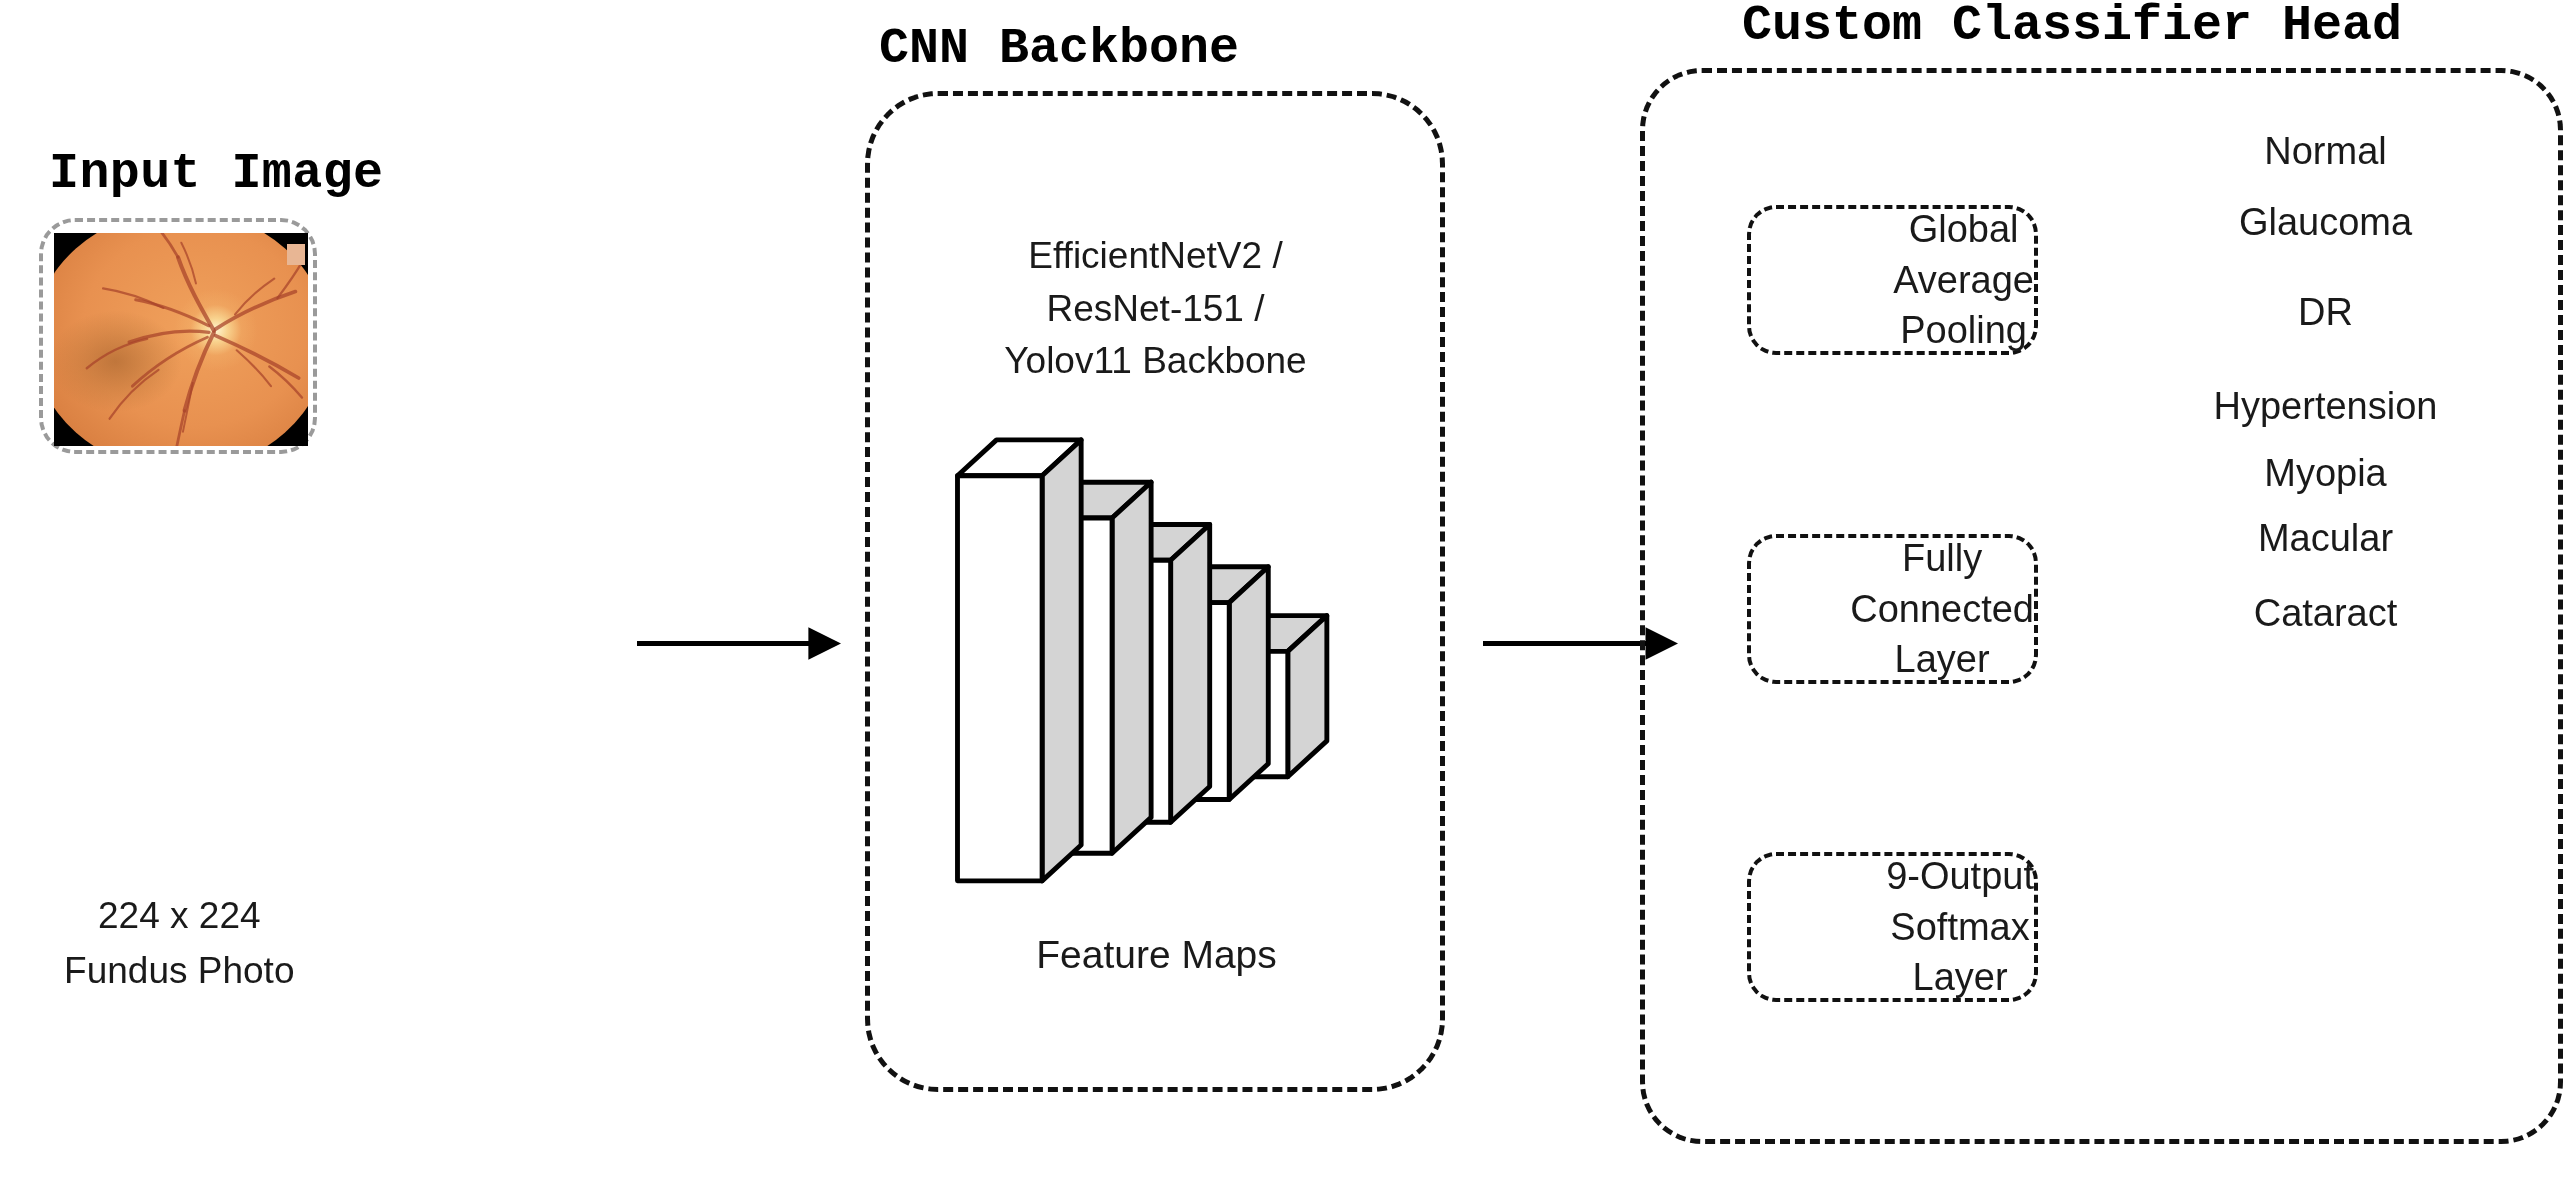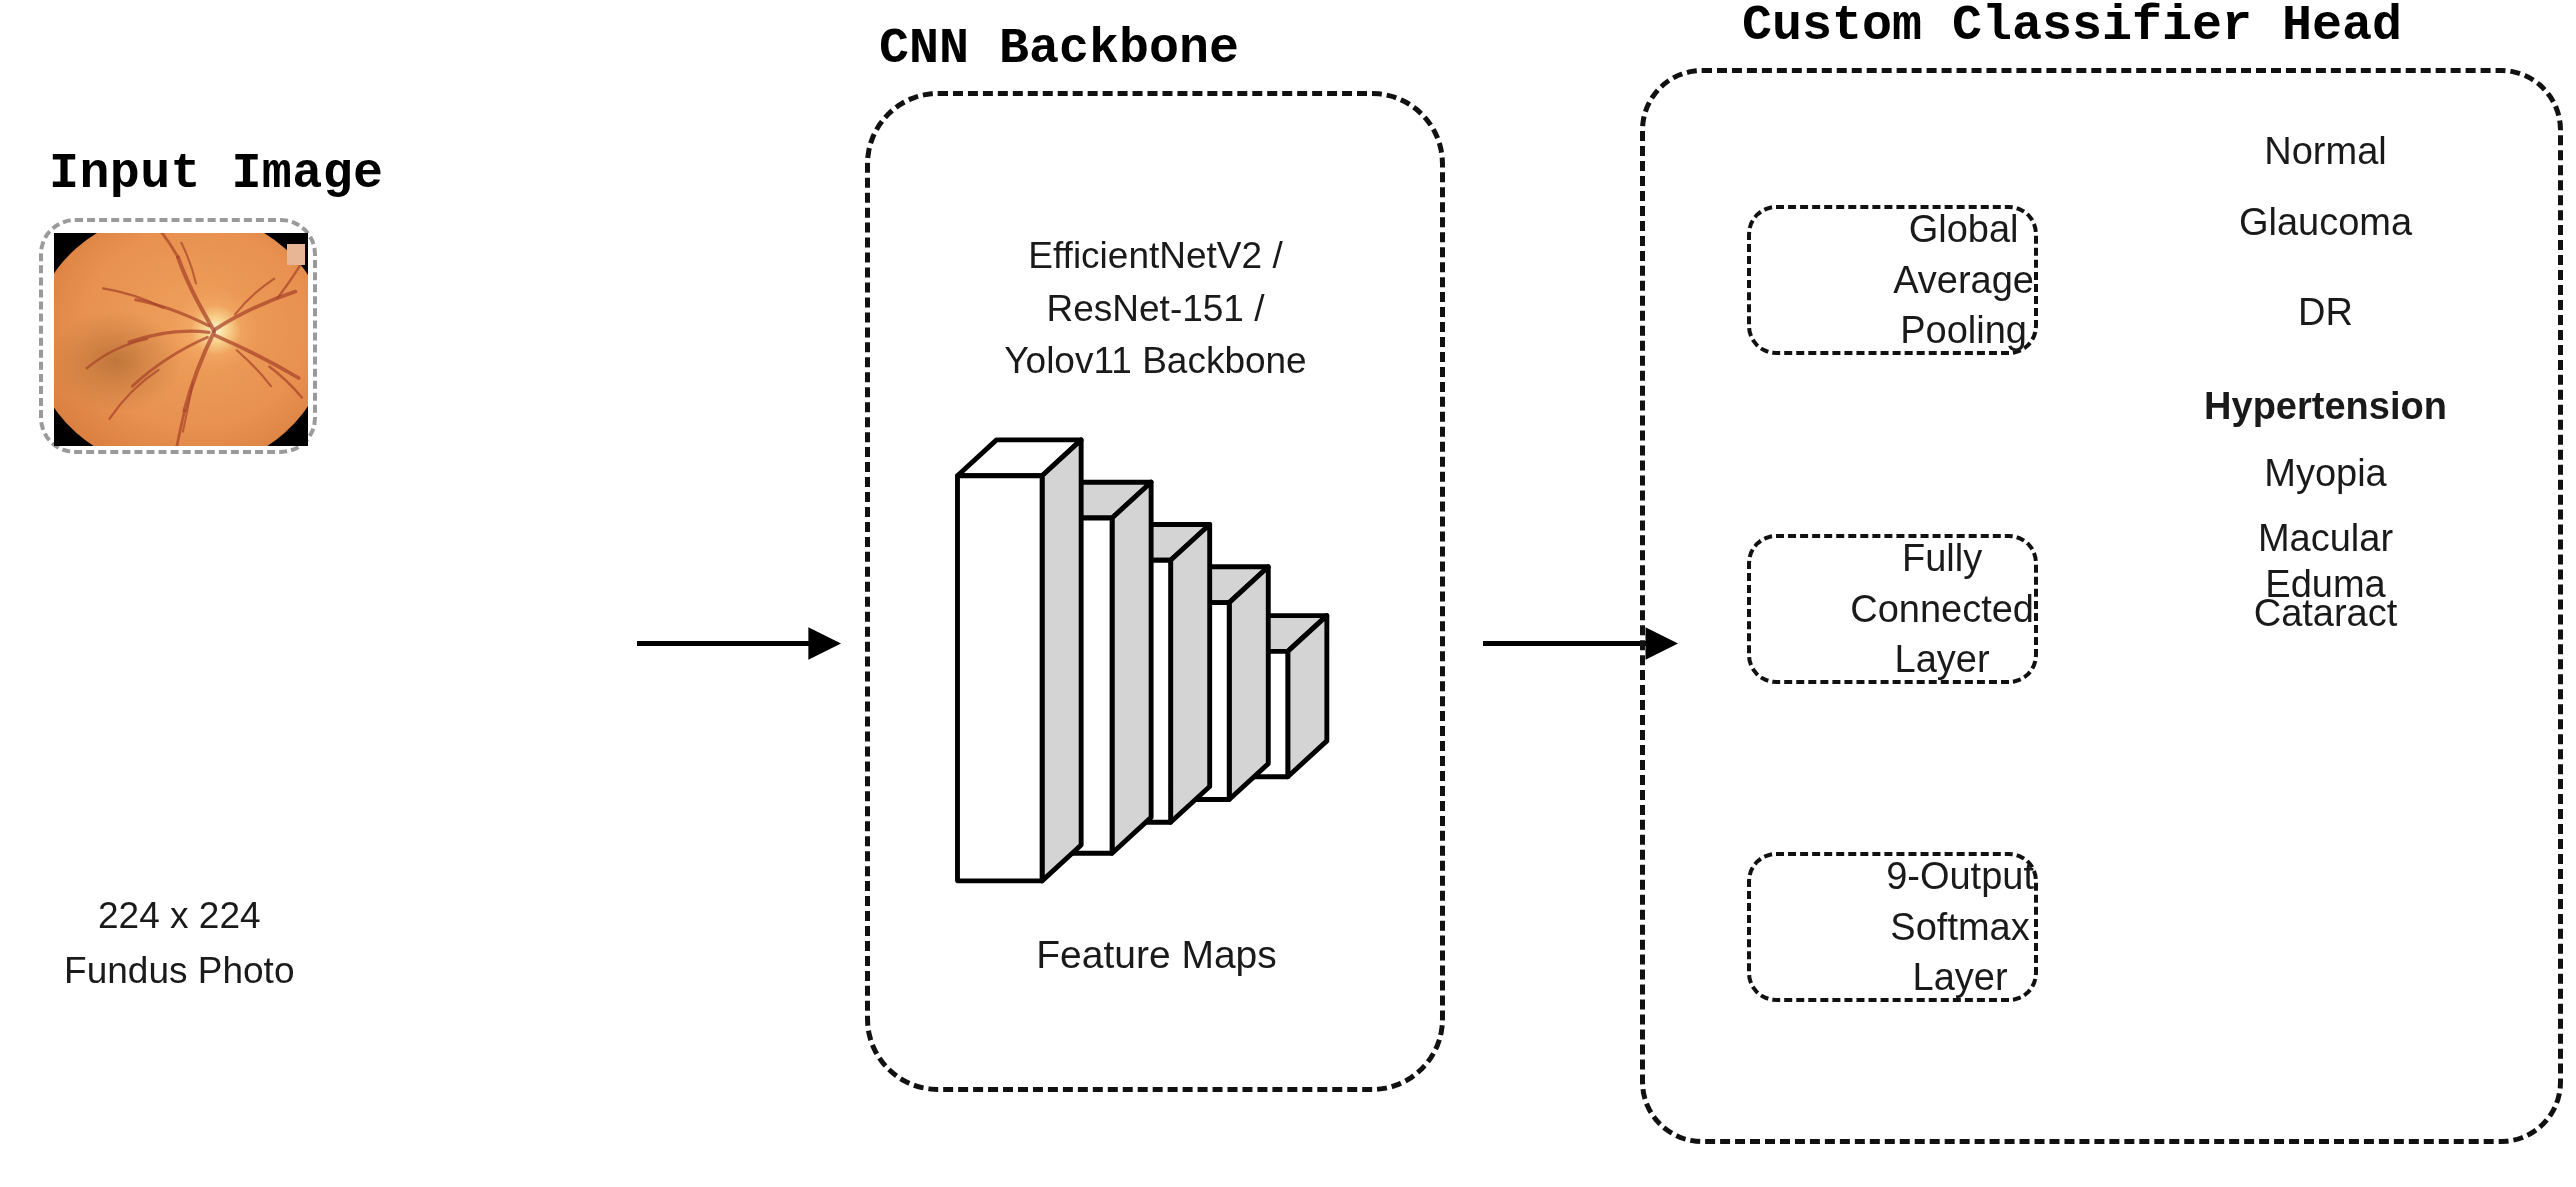--- a/index.html
+++ b/index.html
@@ -337,28 +337,27 @@
 
   <div class="class-label" style="top: 128px;">
     <span>Normal</span>
   </div>
   <div class="class-label" style="top: 199px;">
     <span>Glaucoma</span>
   </div>
   <div class="class-label" style="top: 289px;">
     <span>DR</span>
   </div>
-  <div class="class-label" style="top: 383px; font-weight: bold;">
+  <div class="class-label" style="top: 383px;">
     <span>Hypertension</span>
   </div>
   <div class="class-label" style="top: 450px;">
     <span>Myopia</span>
   </div>
   <div class="class-label" style="top: 515px;">
     <span>Macular</span>
-    <span>Eduma</span>
   </div>
   <div class="class-label" style="top: 590px;">
     <span>Cataract</span>
   </div>
 
 </div>
 
 
 </body></html>

